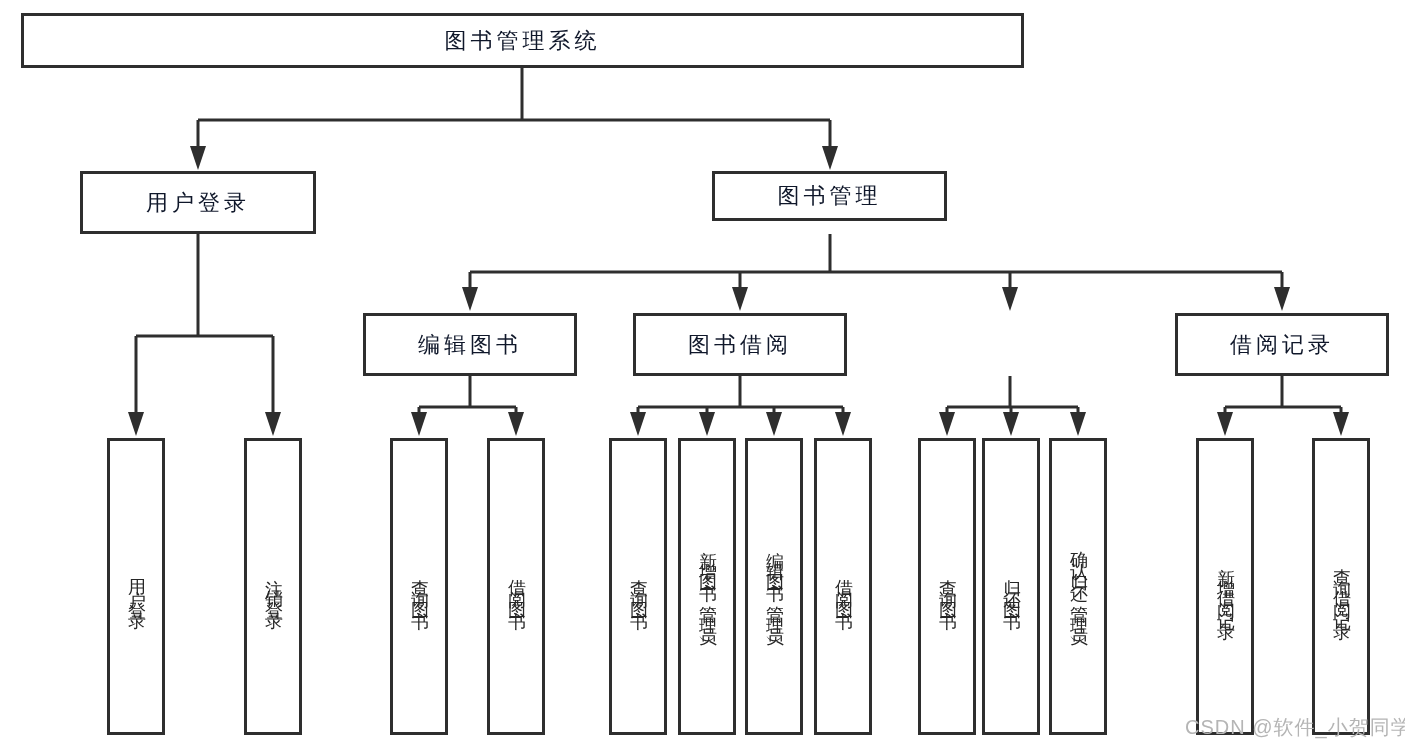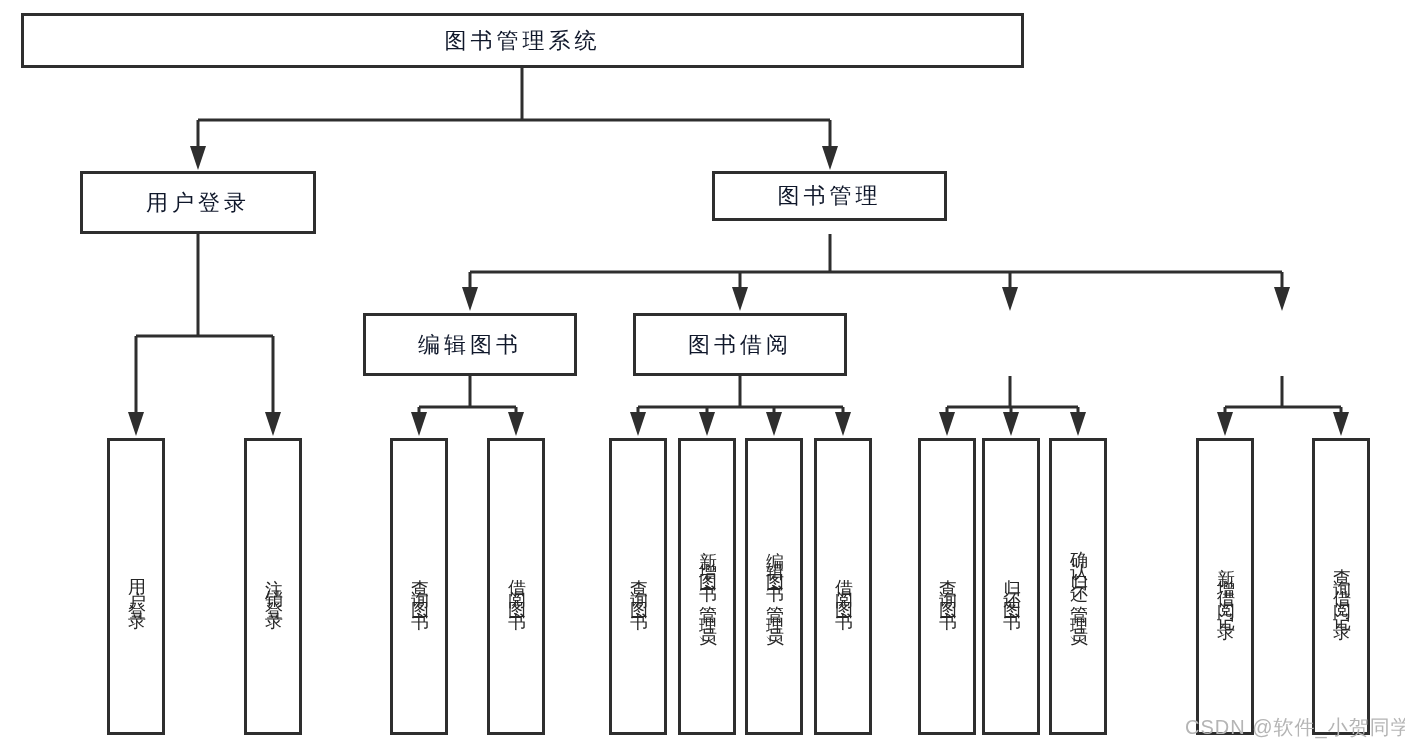--- a/index.html
+++ b/index.html
@@ -111,20 +111,23 @@
   <div class="hnode" style="left:712px;top:171px;width:235px;height:50px">
     <span>图书管理</span>
   </div>
 
   <div class="hnode" style="left:363px;top:313px;width:214px;height:63px">
     <span>编辑图书</span>
   </div>
   <div class="hnode" style="left:633px;top:313px;width:214px;height:63px">
     <span>图书借阅</span>
   </div>
+  <div class="hnode" style="left:1175px;top:313px;width:214px;height:63px">
+    <span>借阅记录</span>
+  </div>
 
   <div class="vnode" style="left:107px">
     <span class="vtext">用户登录</span>
   </div>
   <div class="vnode" style="left:244px">
     <span class="vtext">注销登录</span>
   </div>
 
   <div class="vnode" style="left:390px">
     <span class="vtext">查询图书</span>

